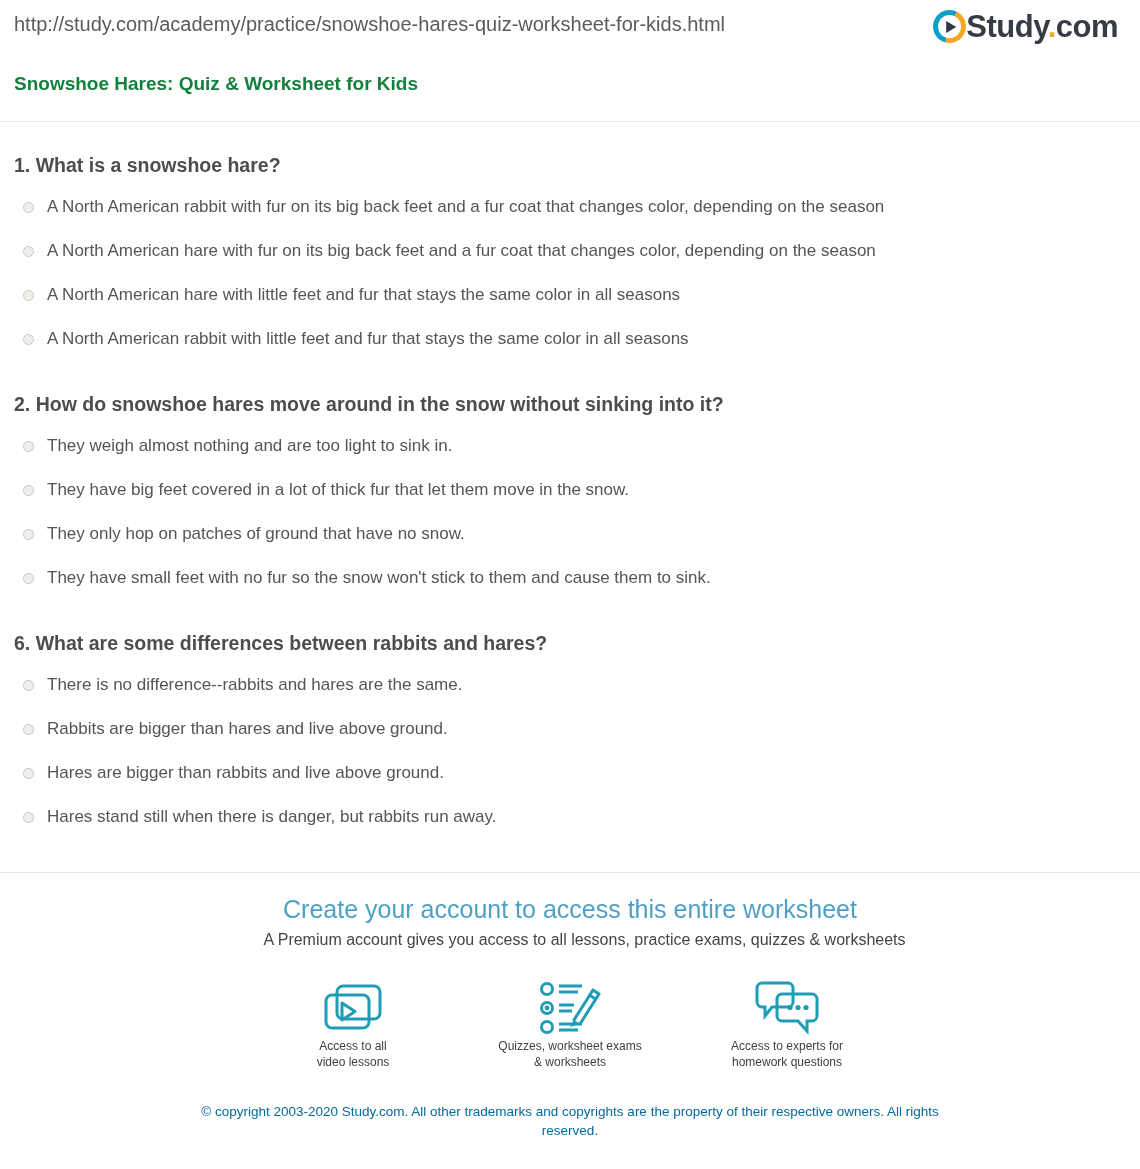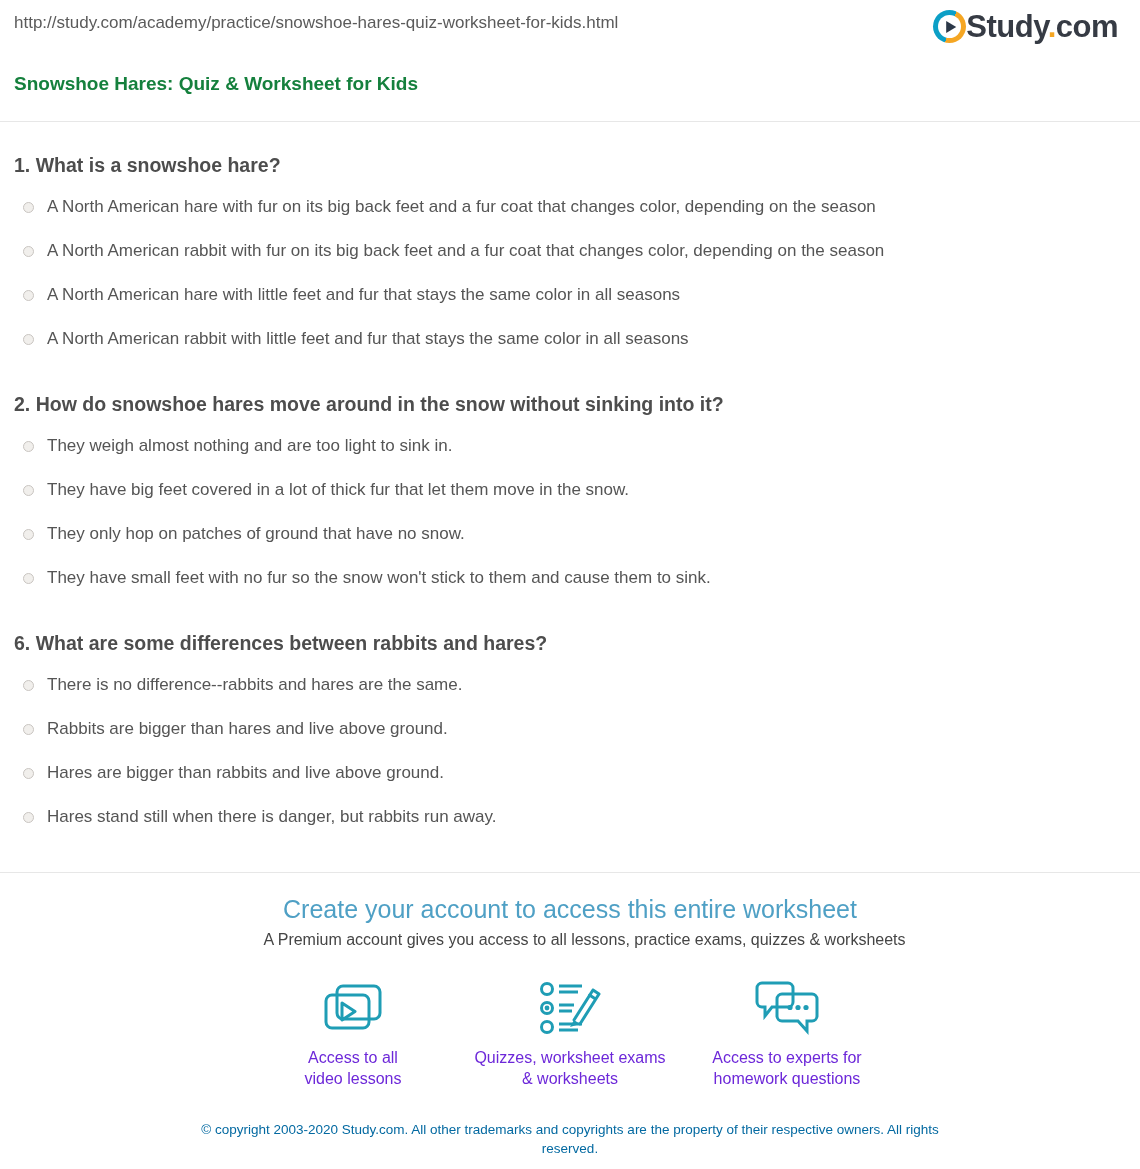--- a/index.html
+++ b/index.html
@@ -3,21 +3,21 @@
 <meta charset="utf-8">
 <style>
   * { margin:0; padding:0; box-sizing:border-box; }
   html,body { background:#fff; }
   body {
     width:1140px; height:1169px; position:relative; overflow:hidden;
     font-family:"Liberation Sans", sans-serif; color:#555;
   }
   
   .topbar { display:flex; justify-content:space-between; align-items:flex-start; padding:10px 22px 0 14px; }
-  .url { font-size:17px; color:#5b5b5b; padding-top:3px; }
+  .url { font-size:20px; color:#5b5b5b; padding-top:3px; }
   .logo { display:flex; align-items:flex-end; }
   .logo-icon { width:33px; height:33px; border-radius:50%; position:relative; flex:none;
     background:conic-gradient(from 25deg, #f5a623 0 170deg, #0c9fc6 170deg 360deg); }
   .logo-icon::before { content:""; position:absolute; inset:5px; background:#fff; border-radius:50%; }
   .logo-play { position:absolute; top:50%; left:50%; transform:translate(-38%,-50%); width:0; height:0;
     border-left:10px solid #2c3848; border-top:6.5px solid transparent; border-bottom:6.5px solid transparent; }
   .logo-text { font-size:31px; font-weight:700; color:#363b44; letter-spacing:-0.5px; line-height:33px; }
   .logo-dot { color:#f5a623; }
   
   h1.page-title { margin:24px 0 0 14px; font-size:19px; font-weight:700; color:#15803d; line-height:34px; }
@@ -32,21 +32,21 @@
     margin-left:9px; flex:none; }
   .option-label { margin-left:13px; font-size:17px; color:#555; }
   .divider2 { border:none; border-top:1px solid #e7e7e7; margin-top:33px; }
   
   .cta { text-align:center; }
   .cta-heading { margin-top:22px; font-size:25px; font-weight:400; color:#4fa0c5; line-height:29px; }
   .cta-sub { margin-top:7px; font-size:16px; color:#454545;margin-left:29px; }
   .features { display:flex; justify-content:center; margin-top:30px; }
   .feature { width:217px; display:flex; flex-direction:column; align-items:center; }
   .feature-icon { height:60px; display:flex; align-items:flex-end; }
-  .feature-label { margin-top:8px; font-size:16px; color:#6d28d9; line-height:1.32; text-align:center; }
+  .feature-label { font-size:12px; color:#404040; line-height:1.32; text-align:center; }
   svg .st { stroke:#1f9db5; stroke-width:3; fill:none; }
   svg .stf { fill:#1f9db5; stroke:none; }
   
   .copyright { margin:32px auto 0 auto; max-width:760px; text-align:center;
     font-size:13.5px; color:#0369a1; line-height:1.4; }
 </style>
 </head>
 <body>
 
 <div class="topbar">
@@ -62,25 +62,25 @@
 <h1 class="page-title">Snowshoe Hares: Quiz &amp; Worksheet for Kids</h1>
 <hr class="divider">
 
 <div class="questions">
 
   <div class="question">
     <div class="q-prompt">1. What is a snowshoe hare?</div>
     <div class="options">
       <div class="option">
         <span class="radio"></span>
-        <span class="option-label">A North American hare with fur on its big back feet and a fur coat that changes color, depending on the season</span>
+        <span class="option-label">A North American rabbit with fur on its big back feet and a fur coat that changes color, depending on the season</span>
       </div>
       <div class="option">
         <span class="radio"></span>
-        <span class="option-label">A North American rabbit with fur on its big back feet and a fur coat that changes color, depending on the season</span>
+        <span class="option-label">A North American hare with fur on its big back feet and a fur coat that changes color, depending on the season</span>
       </div>
       <div class="option">
         <span class="radio"></span>
         <span class="option-label">A North American hare with little feet and fur that stays the same color in all seasons</span>
       </div>
       <div class="option">
         <span class="radio"></span>
         <span class="option-label">A North American rabbit with little feet and fur that stays the same color in all seasons</span>
       </div>
     </div>

